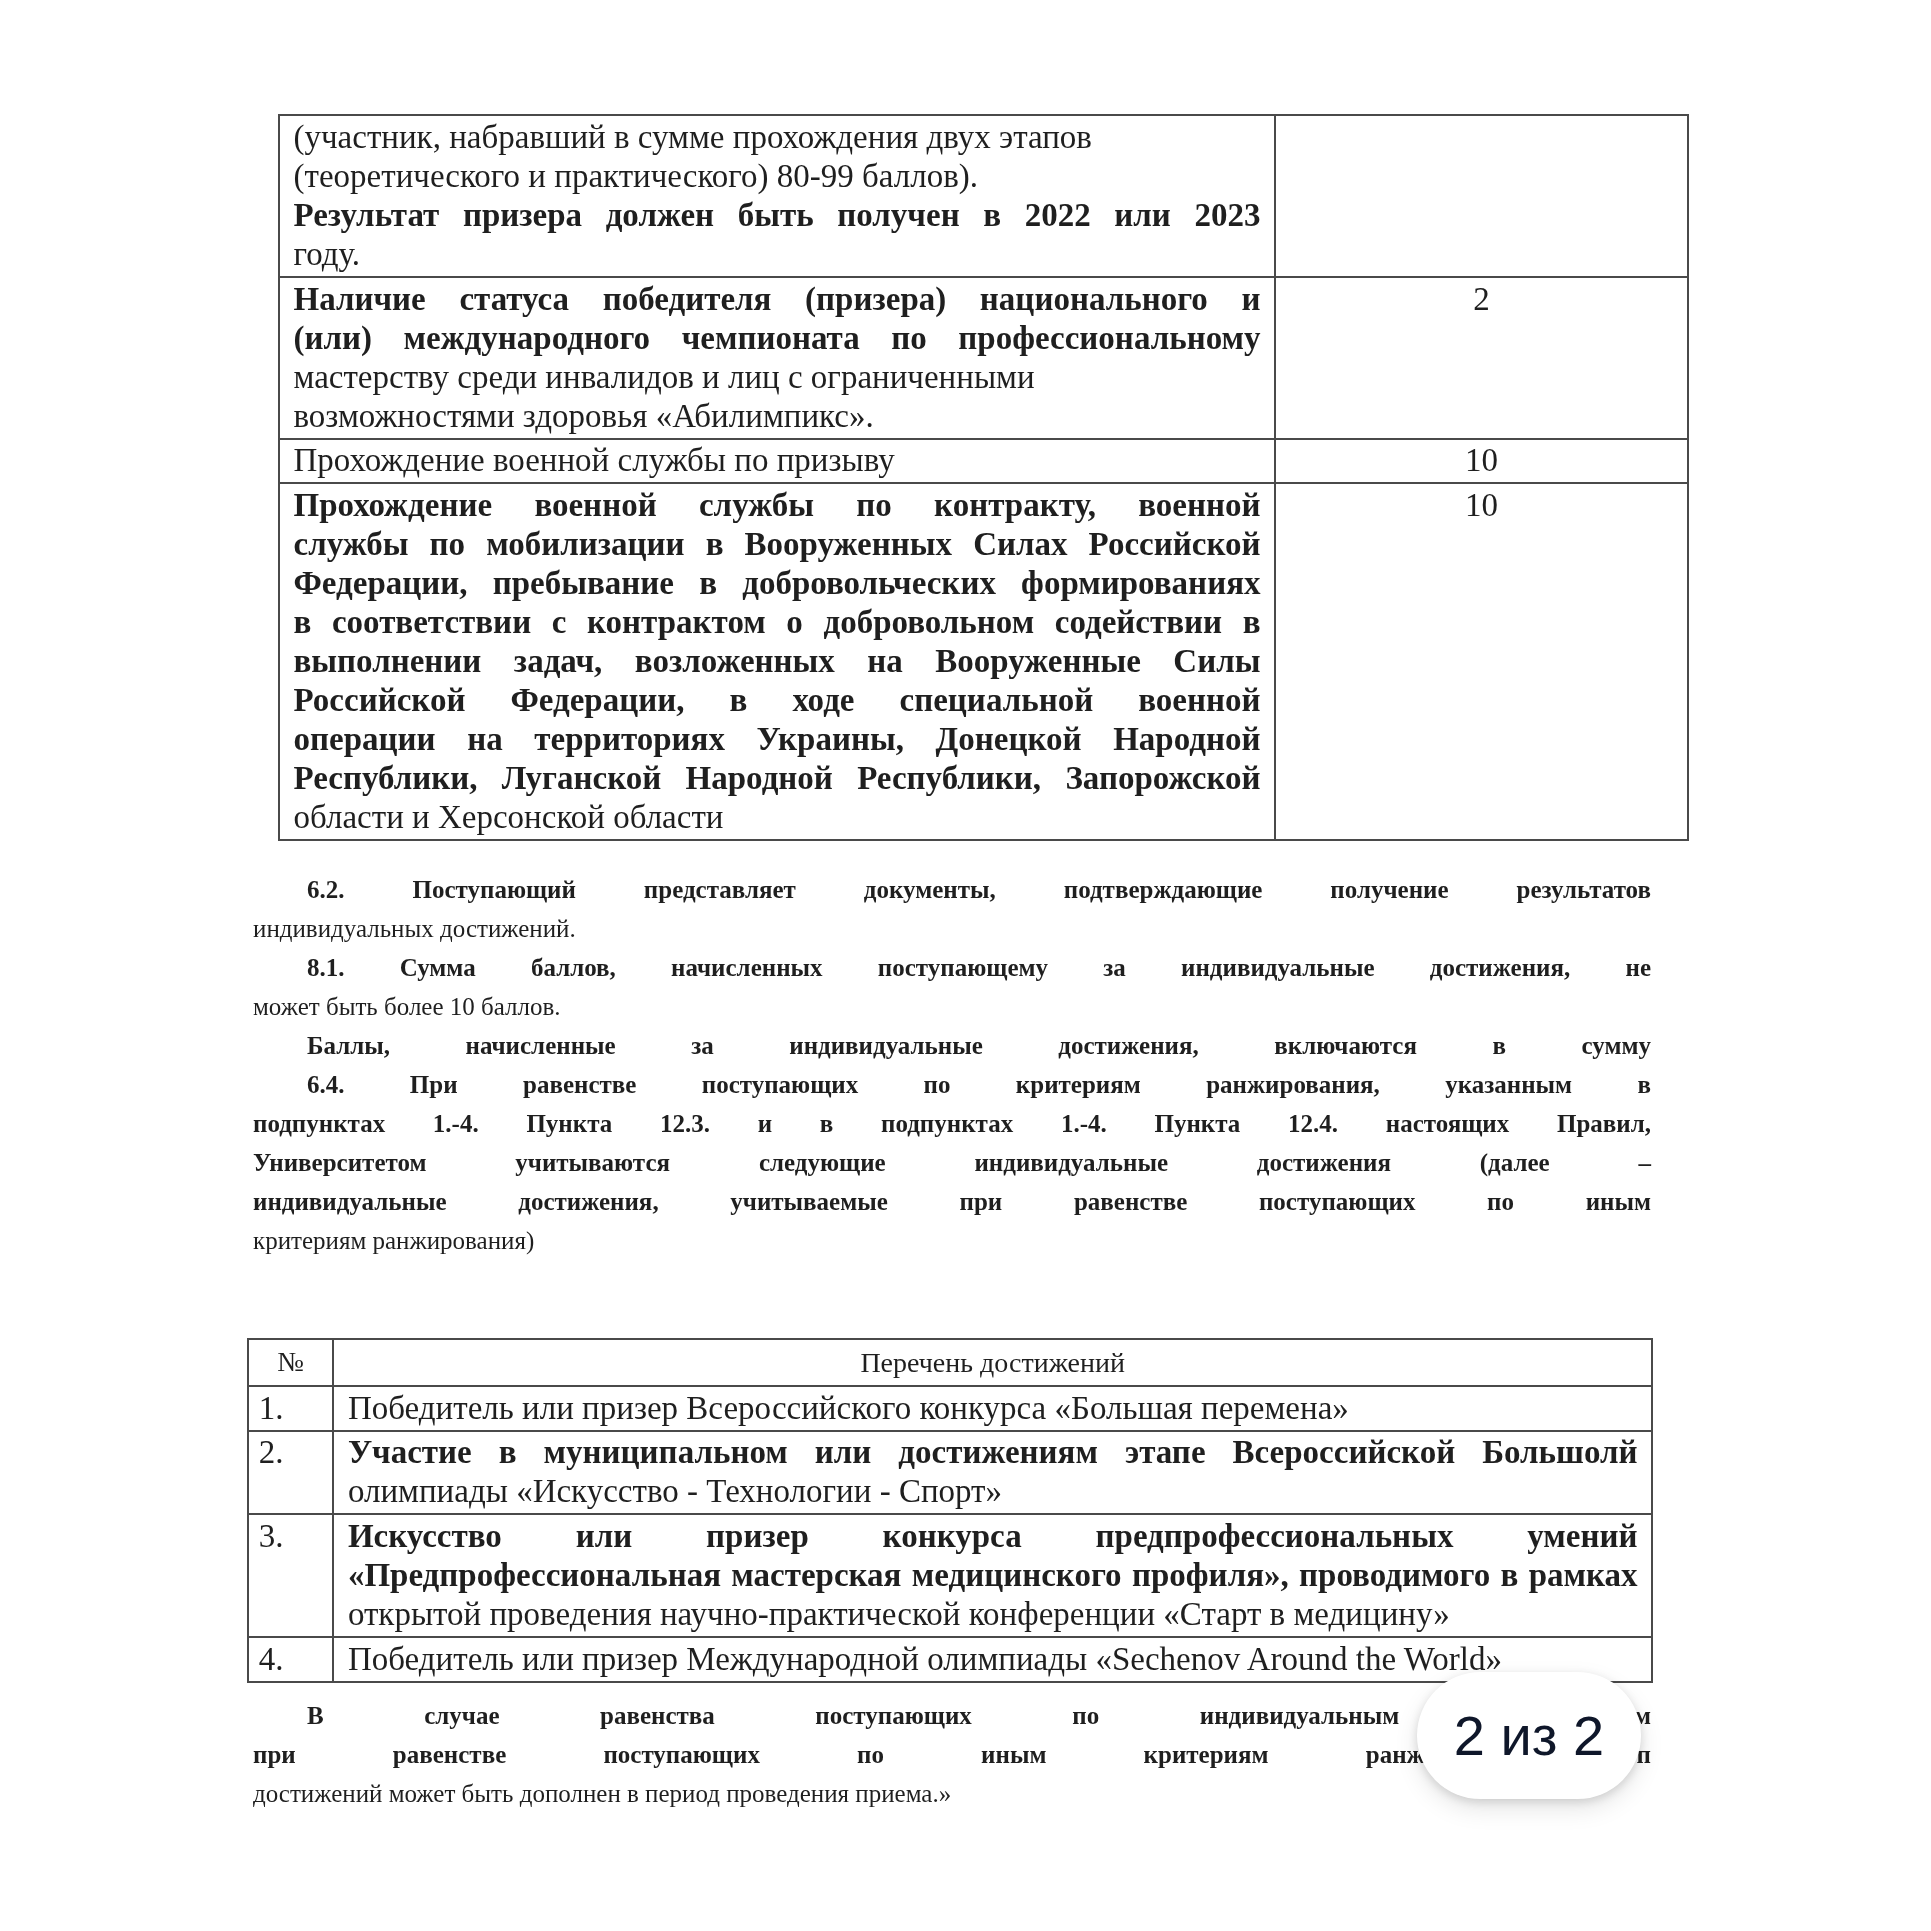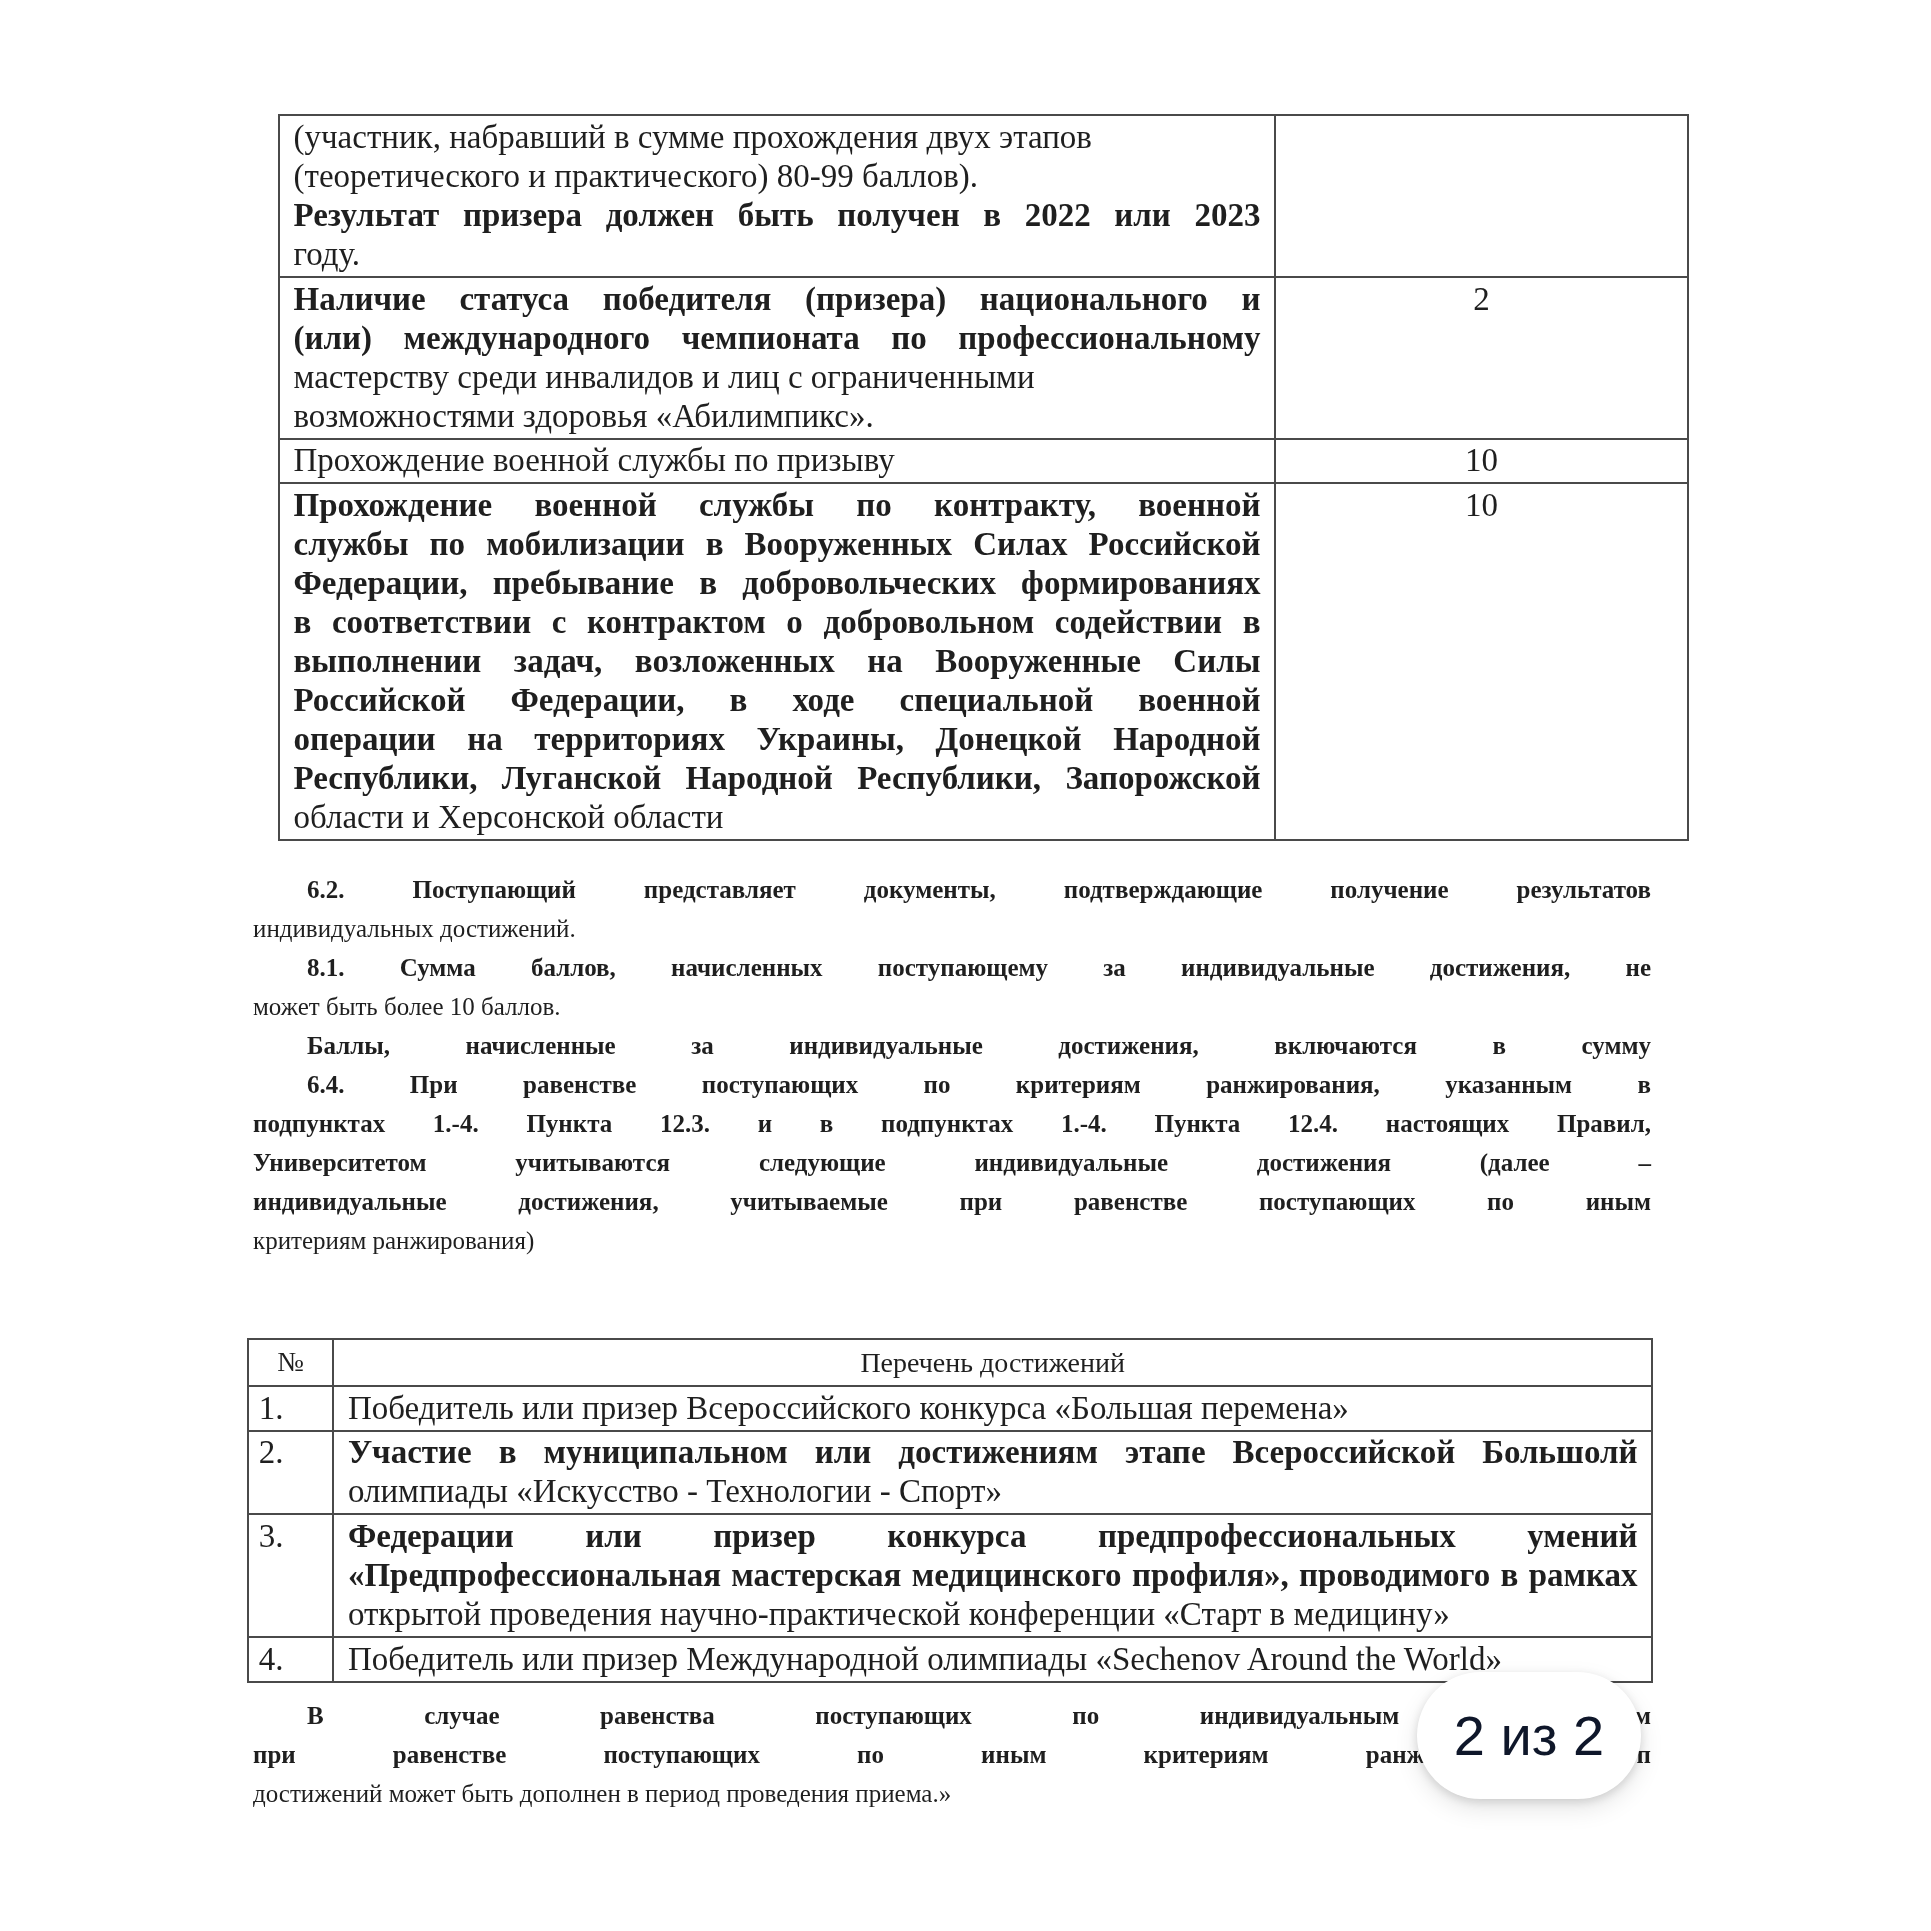--- a/index.html
+++ b/index.html
@@ -121,21 +121,21 @@
   <tr>
     <td class="num-col">2.</td>
     <td>
           <div class="line j">Участие в муниципальном или достижениям этапе Всероссийской Большолй</div>
           <div class="line">олимпиады «Искусство - Технологии - Спорт»</div>
         </td>
   </tr>
   <tr>
     <td class="num-col">3.</td>
     <td>
-          <div class="line j">Федерации или призер конкурса предпрофессиональных умений</div>
+          <div class="line j">Искусство или призер конкурса предпрофессиональных умений</div>
           <div class="line j">«Предпрофессиональная мастерская медицинского профиля», проводимого в рамках</div>
           <div class="line">открытой проведения научно-практической конференции «Старт в медицину»</div>
         </td>
   </tr>
   <tr>
     <td class="num-col">4.</td>
     <td>
           <div class="line">Победитель или призер Международной олимпиады «Sechenov Around the World»</div>
         </td>
   </tr>

